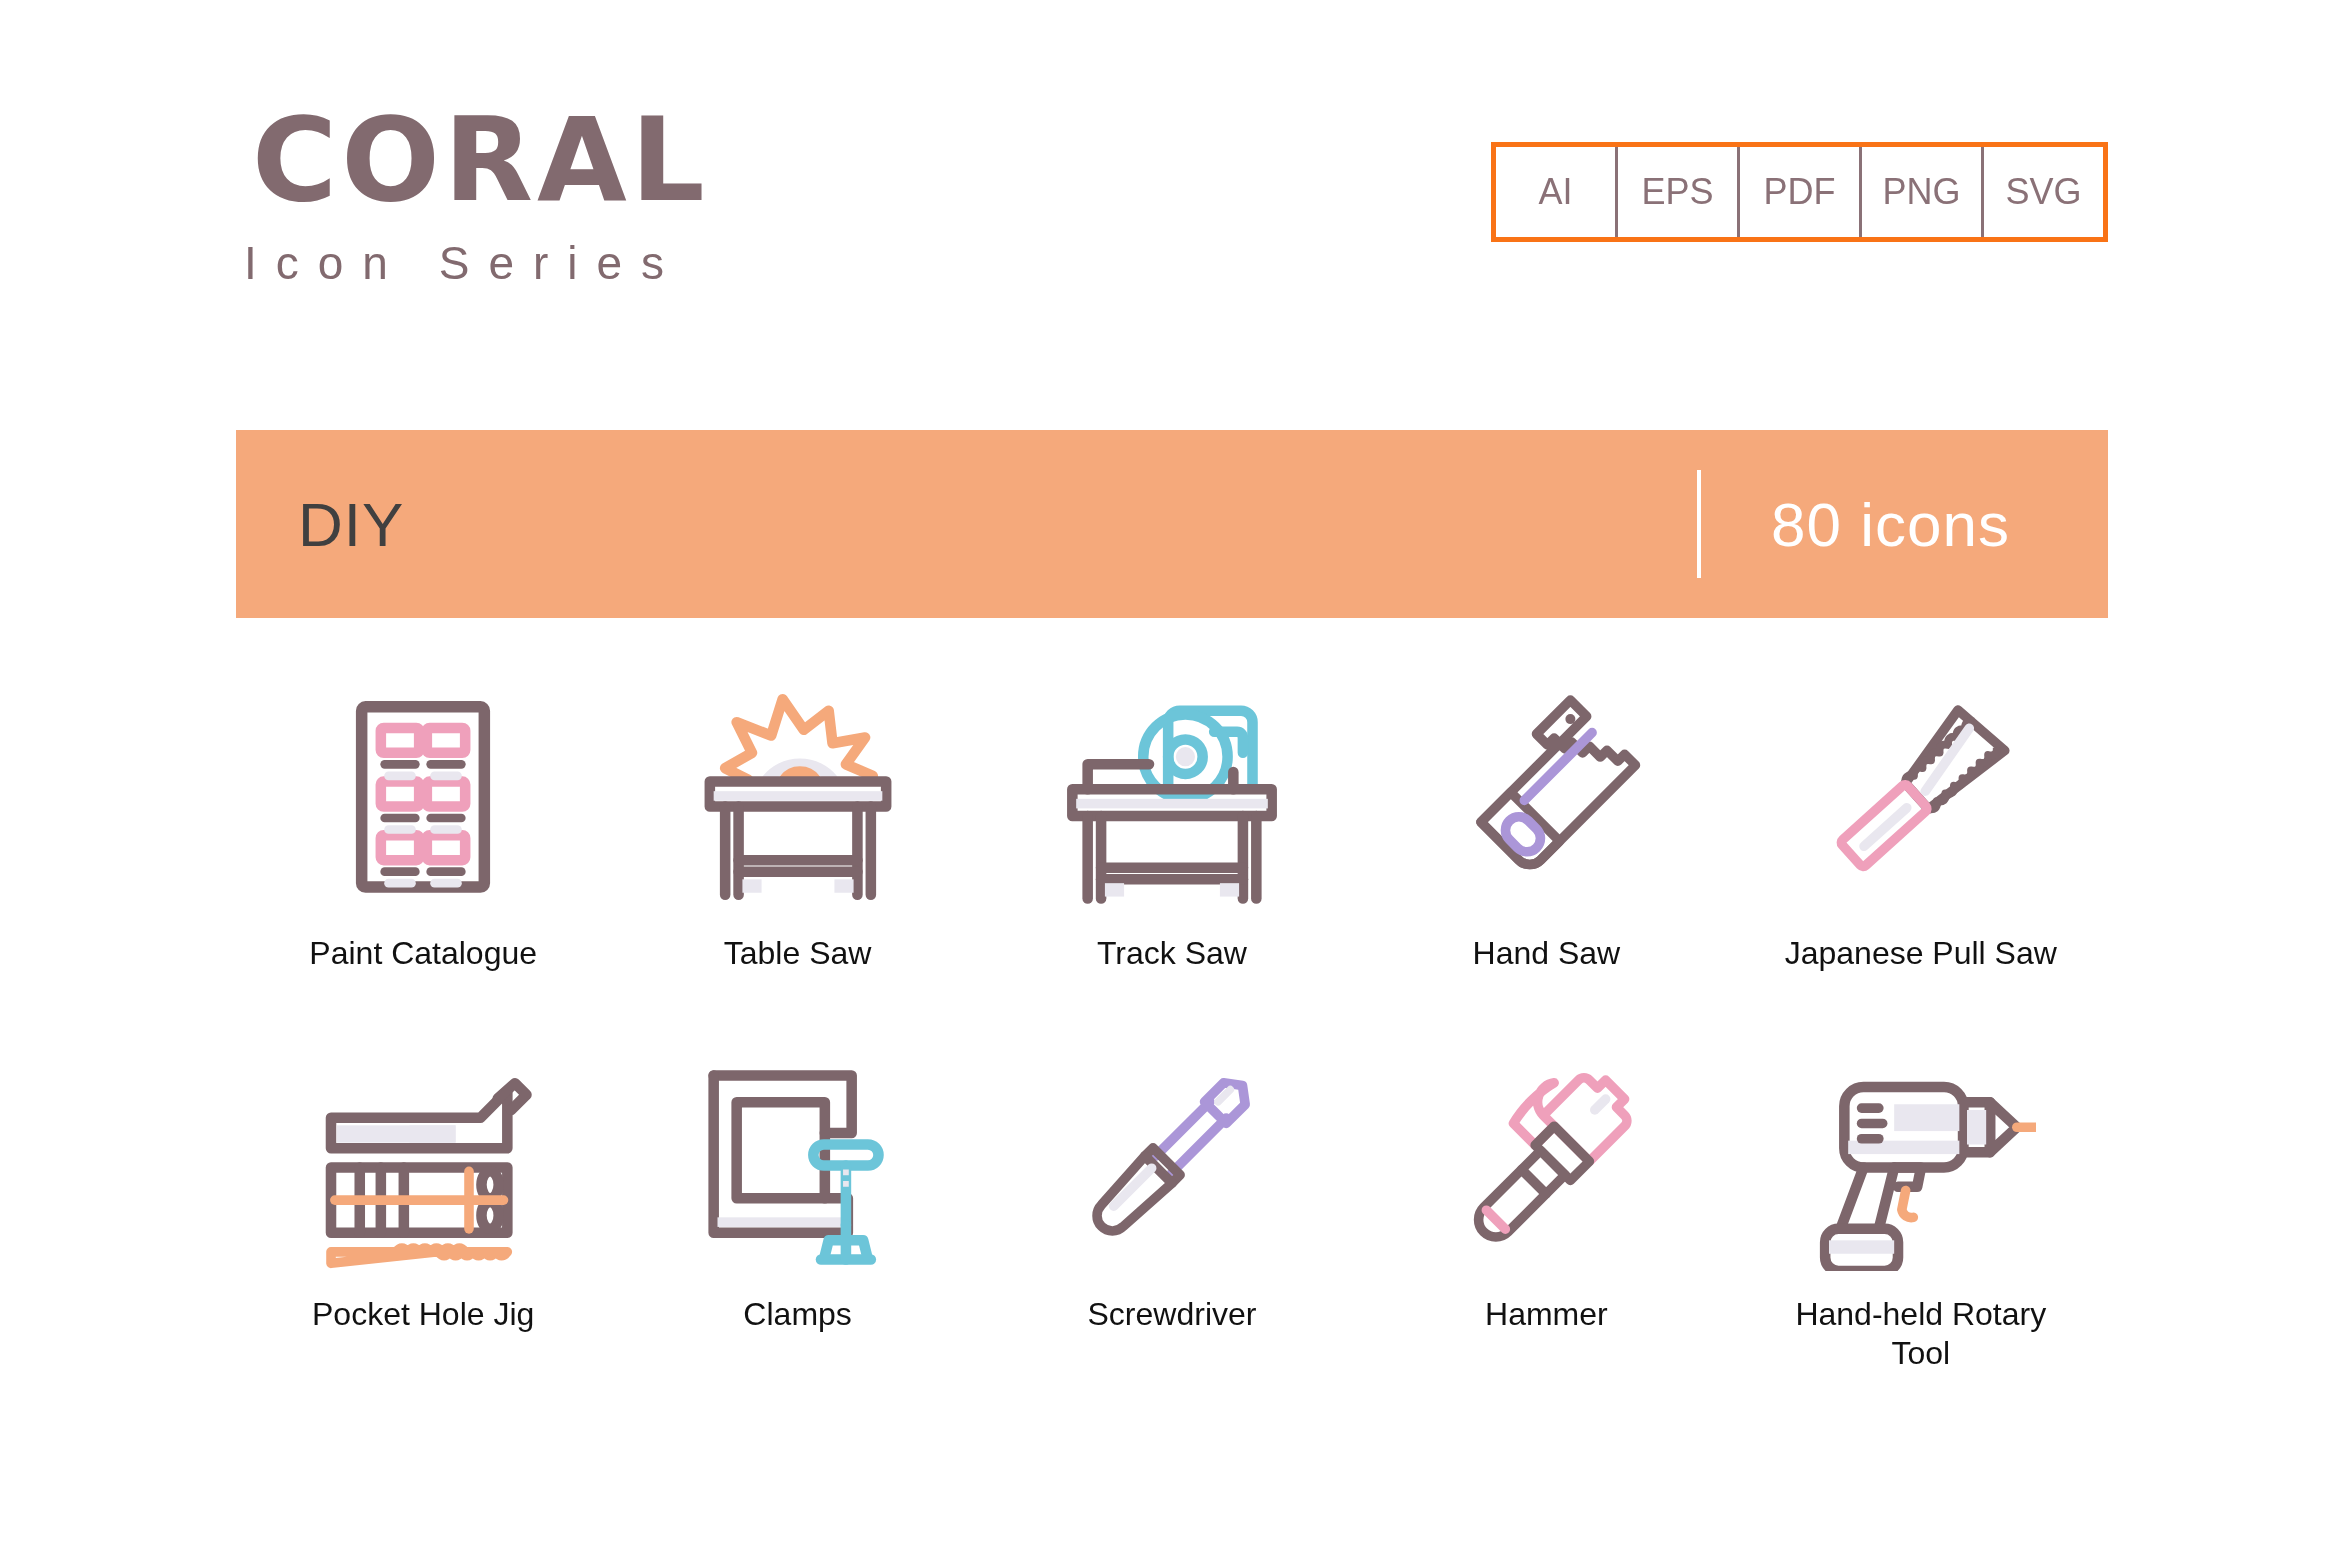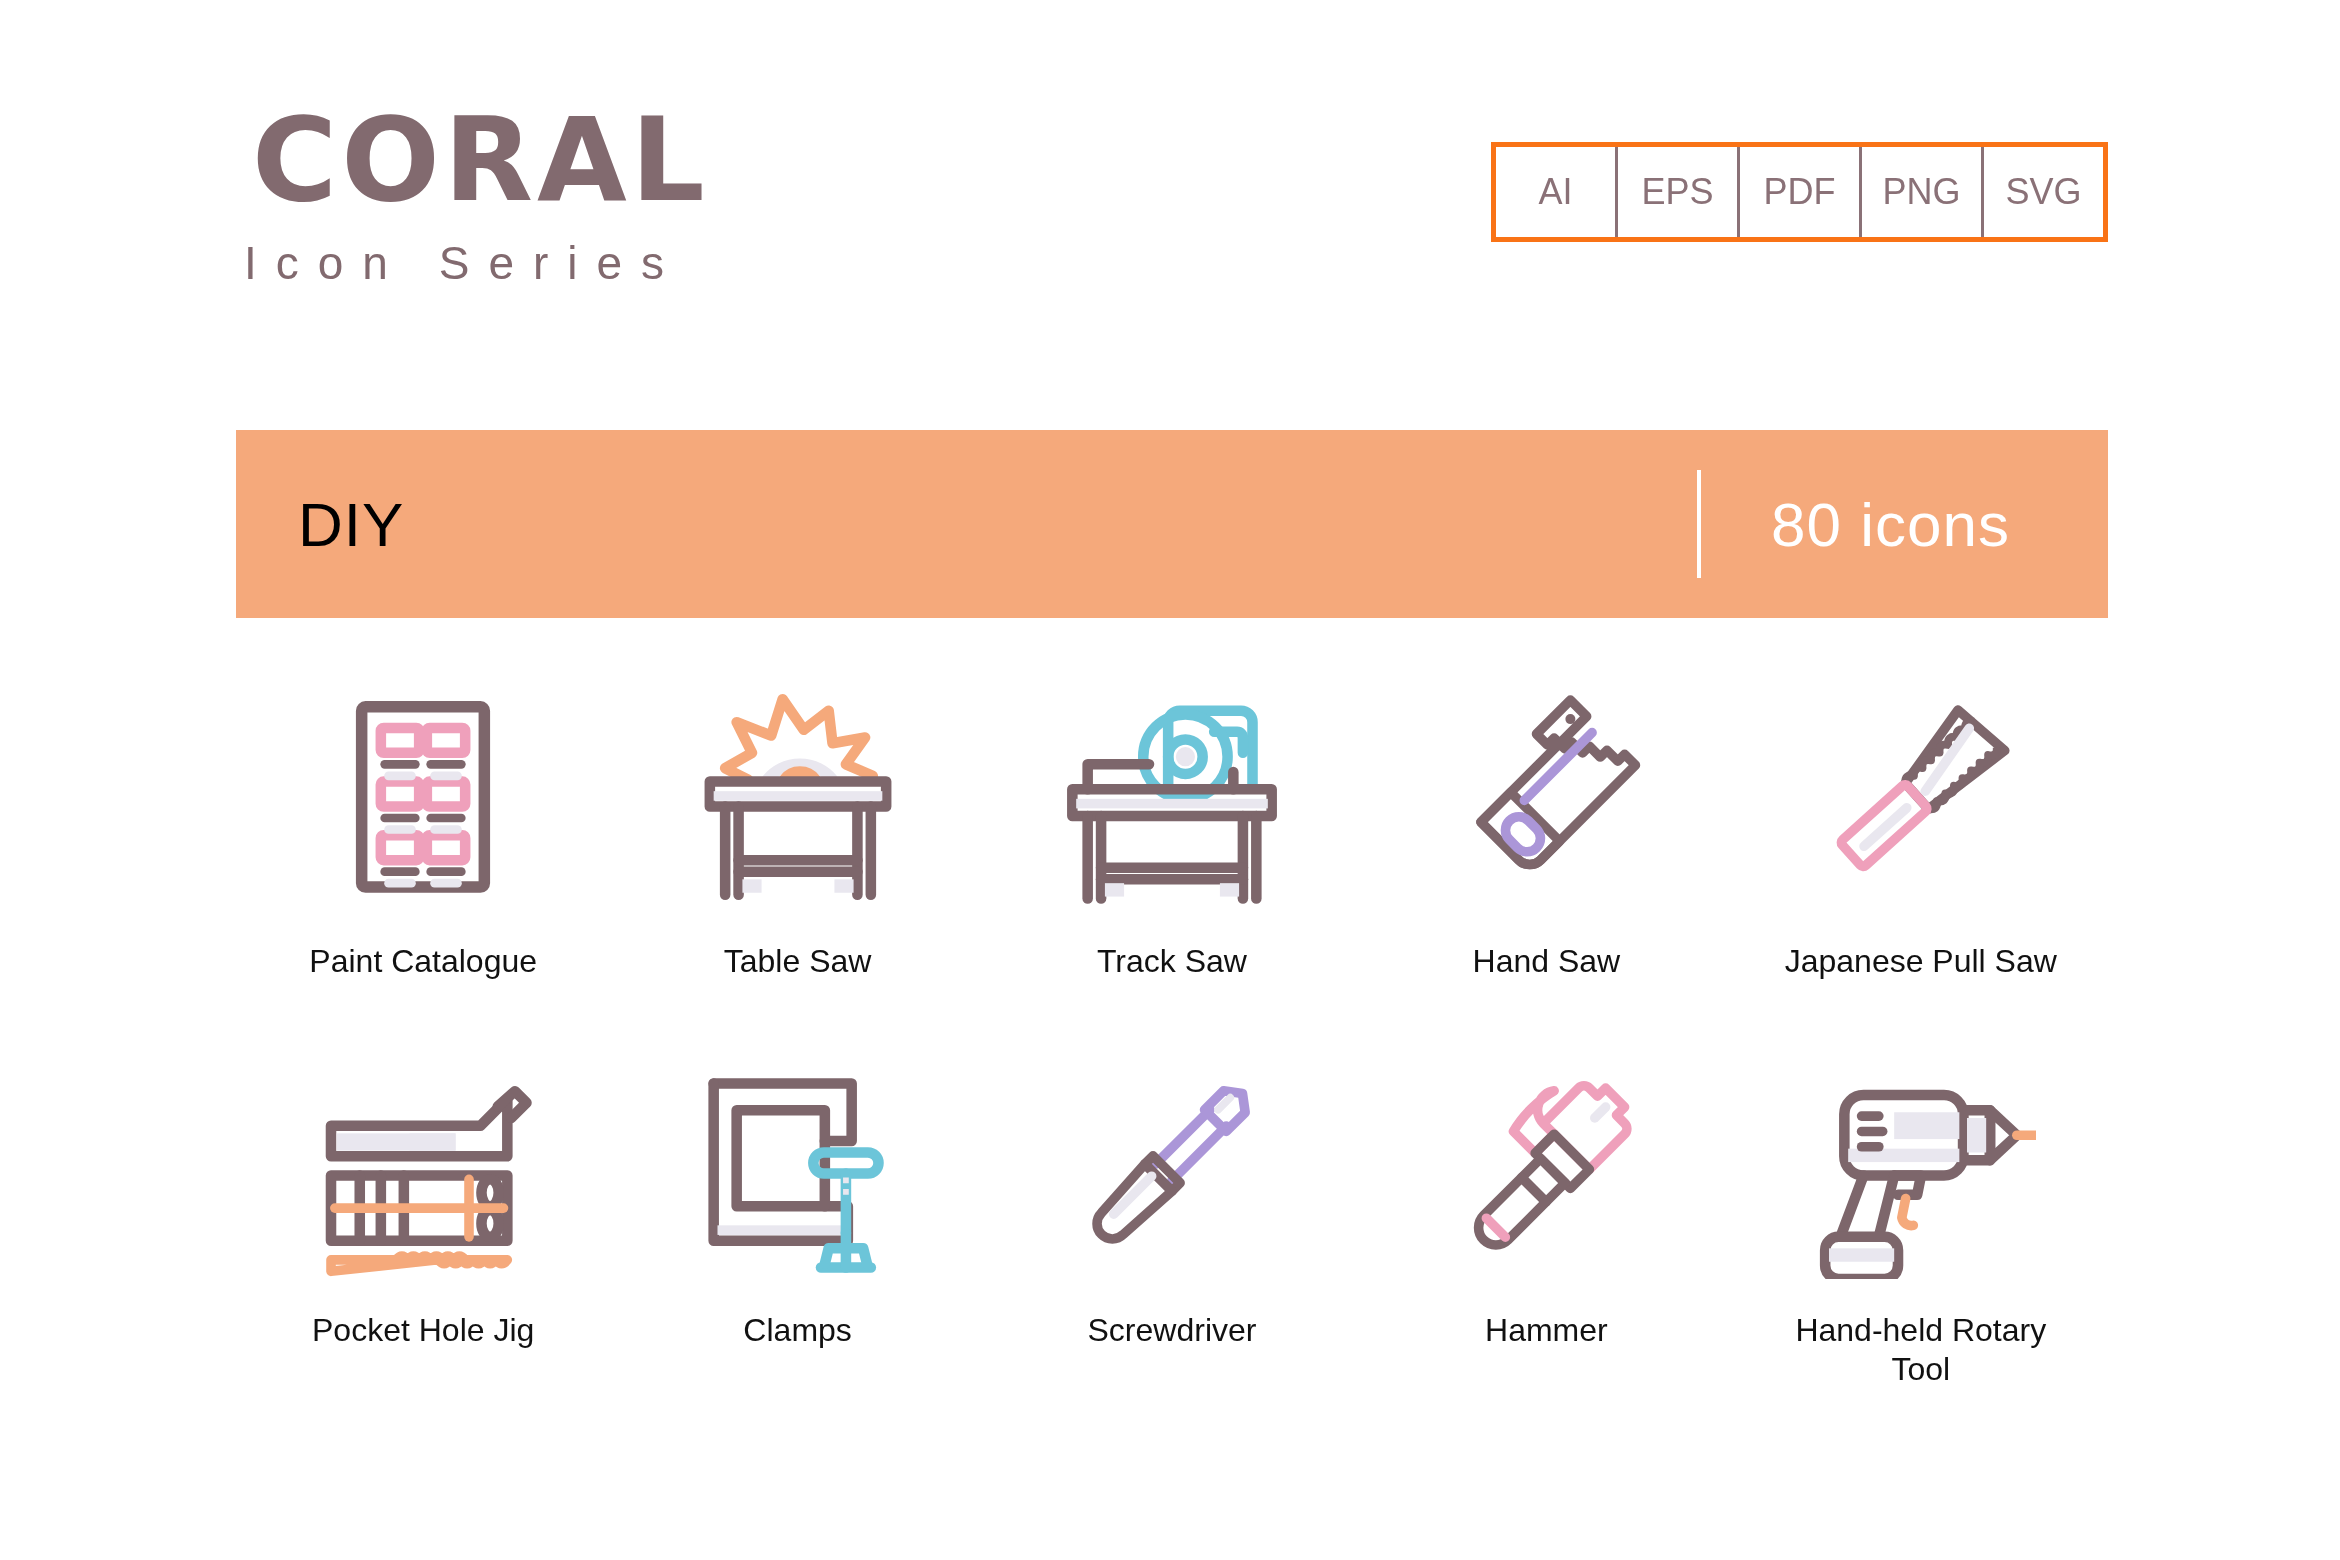--- a/index.html
+++ b/index.html
@@ -39,41 +39,41 @@
   }
   .fmt:last-child{border-right:none;text-align:right;}
 
   
   .banner{
     position:absolute;left:236px;top:430px;width:1872px;height:188px;
     background:#f5a97b;
     display:flex;align-items:center;
   }
   .banner-title{
-    margin-left:62px;font-size:62px;color:#000000;font-weight:400;
+    margin-left:62px;font-size:62px;color:#404040;font-weight:400;
     letter-spacing:1px;
   }
   .banner-right{
     margin-left:auto;display:flex;align-items:center;height:100%;
   }
   .banner-divider{
     width:4px;height:108px;background:#ffffff;margin-right:70px;
   }
   .banner-count{
     font-size:62px;color:#ffffff;font-weight:400;margin-right:98px;
     letter-spacing:1px;
   }
 
   
   .grid{
     position:absolute;left:236px;top:670px;width:1872px;
     display:grid;grid-template-columns:repeat(5,1fr);
     row-gap:58px;
   }
-  .cell{display:flex;flex-direction:column;align-items:center;gap:8px;}
+  .cell{display:flex;flex-direction:column;align-items:center;}
   .icon-box{
     width:250px;height:250px;
     display:flex;align-items:center;justify-content:center;
   }
   .icon-box svg{width:230px;height:230px;display:block;}
   .icon-label{
     margin-top:14px;width:290px;text-align:center;
     font-size:32px;line-height:1.22;color:#111111;font-weight:400;
     font-family:"Liberation Sans", sans-serif;
   }

